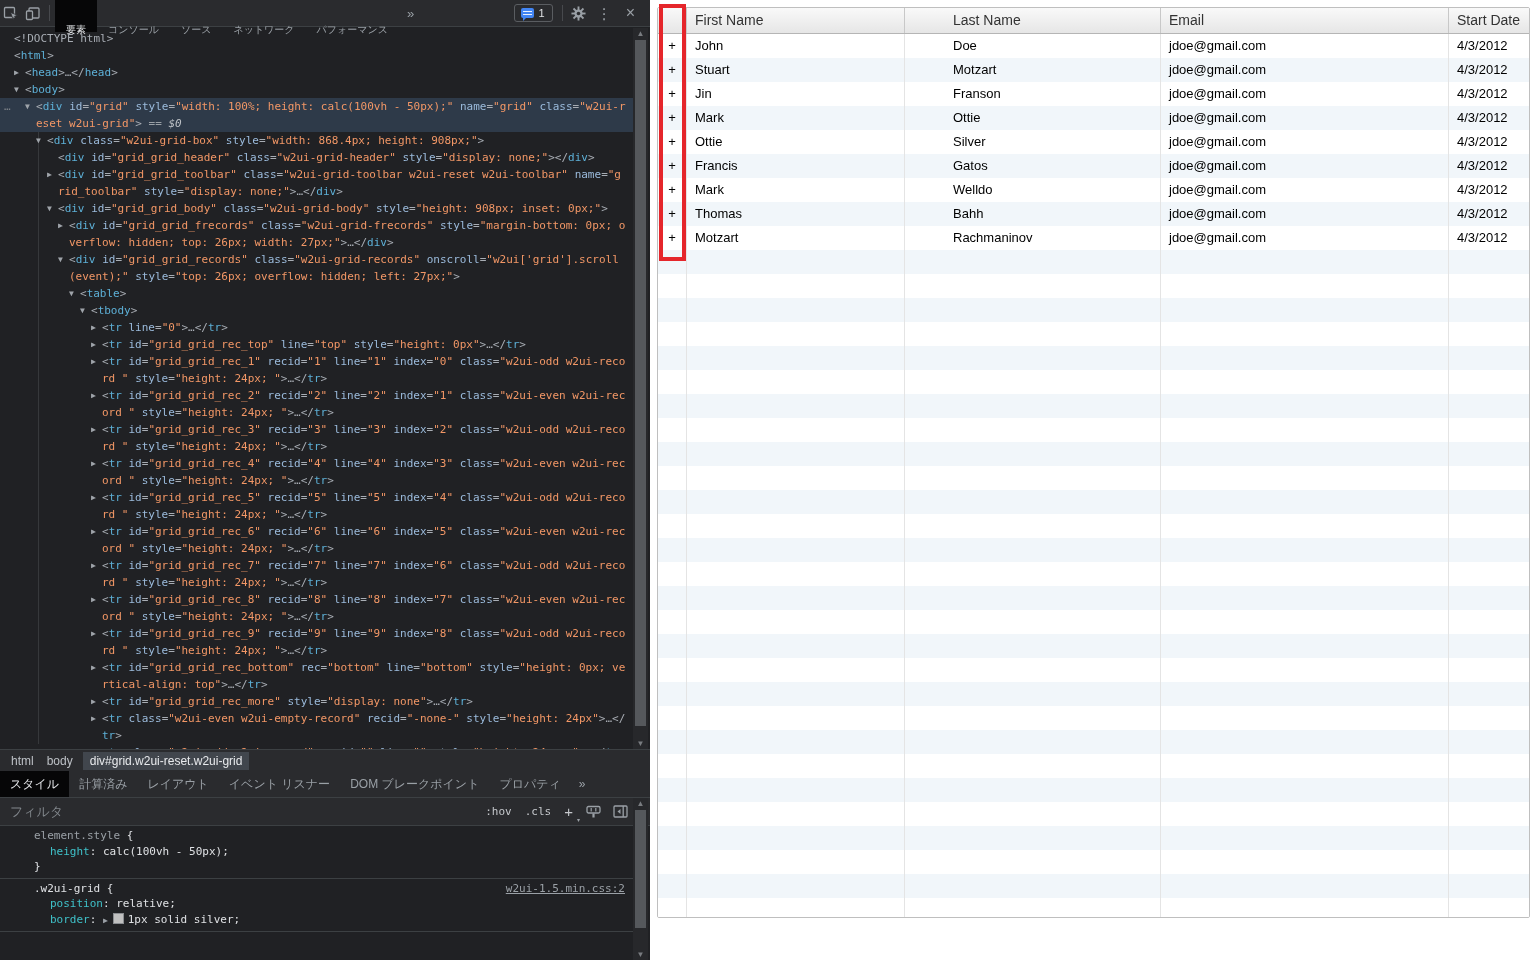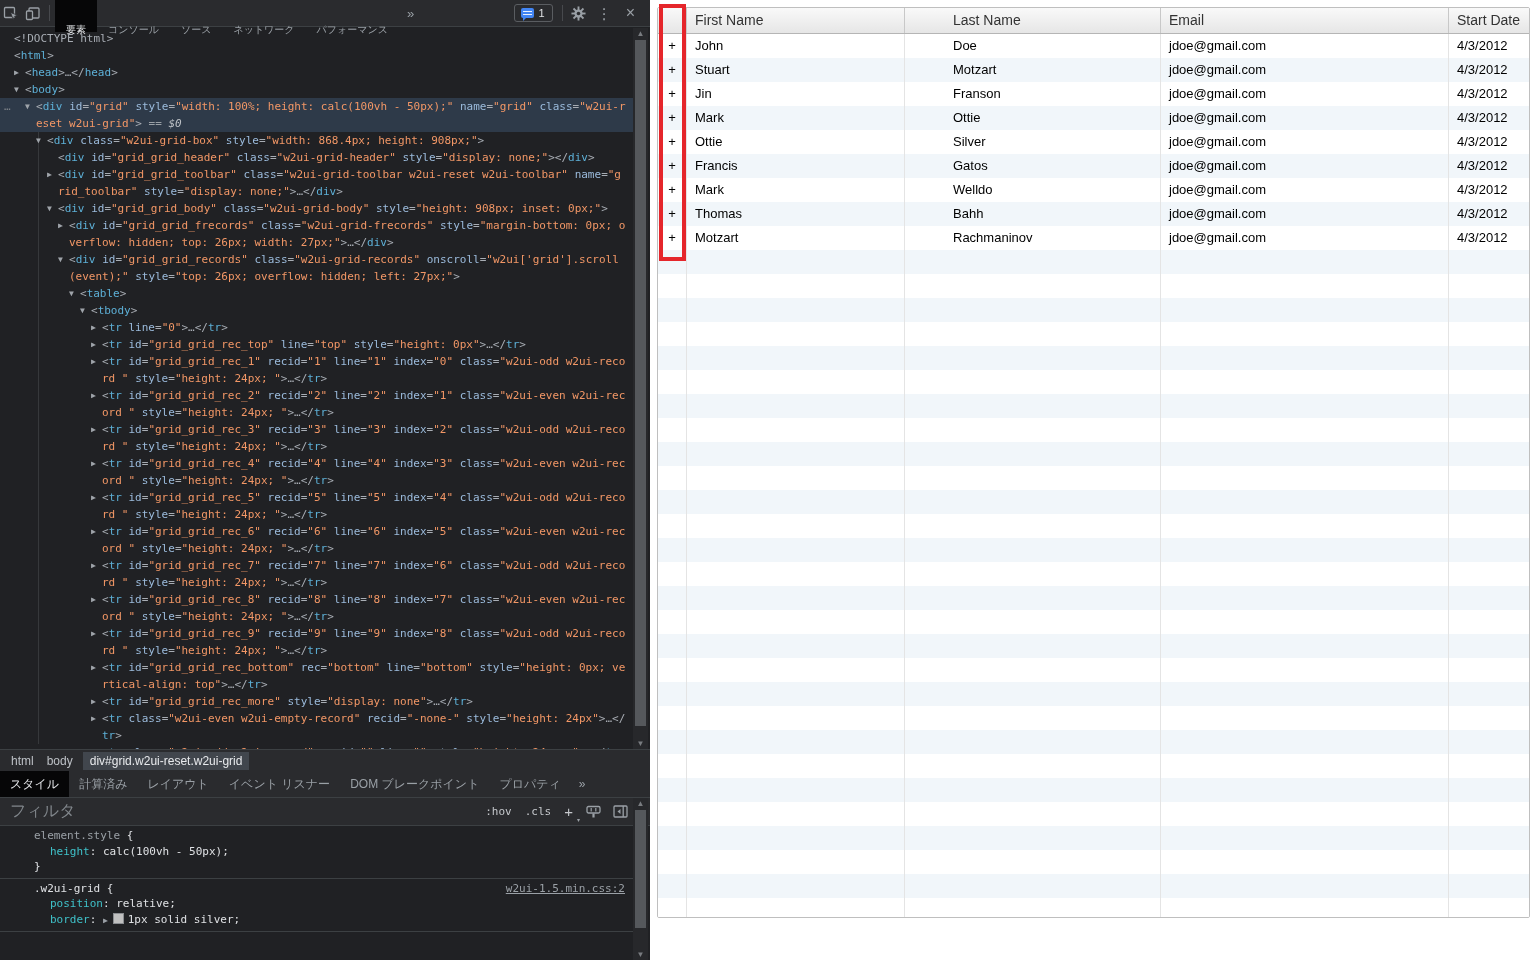--- a/index.html
+++ b/index.html
@@ -61,21 +61,21 @@
   
   .dt-sidetabs{position:absolute;left:0;top:771px;width:650px;height:27px;background:#2a2b2e;
                border-bottom:1px solid #3c4043;display:flex;align-items:stretch;box-sizing:border-box;font-size:12px;}
   .side-tab{padding:0 10px;line-height:26px;color:#9aa0a6;white-space:nowrap;cursor:pointer;}
   .side-tab.active{background:#060607;color:#e8eaed;}
   .side-more{color:#9aa0a6;line-height:26px;padding:0 8px;cursor:pointer;}
 
   
   .dt-filter{position:absolute;left:0;top:798px;width:650px;height:28px;background:#2a2b2e;
              border-bottom:1px solid #3c4043;display:flex;align-items:center;box-sizing:border-box;}
-  .filter-label{color:#80868b;font-size:16px;margin-left:10px;flex:1 1 auto;cursor:text;}
+  .filter-label{color:#80868b;font-size:13px;margin-left:10px;flex:1 1 auto;cursor:text;}
   .f-btn{color:#c5c8cc;font-size:11px;font-family:"DejaVu Sans Mono",monospace;margin-right:13px;cursor:pointer;position:relative;}
   .f-plus{font-size:15px;font-family:"Liberation Sans",sans-serif;}
   .f-plus:after{content:"▾";position:absolute;right:-7px;bottom:-3px;font-size:6px;color:#9aa0a6;}
   .f-icon{margin-right:12px;cursor:pointer;display:flex;align-items:center;}
   .f-right{display:flex;align-items:center;margin-right:22px;}
 
   
   .dt-styles{position:absolute;left:0;top:826px;width:633px;height:134px;overflow:hidden;
              font-family:"DejaVu Sans Mono","Liberation Mono",monospace;font-size:11px;}
   .css-rule{padding:2px 6px 3px 6px;border-bottom:1px solid #3c4043;}

